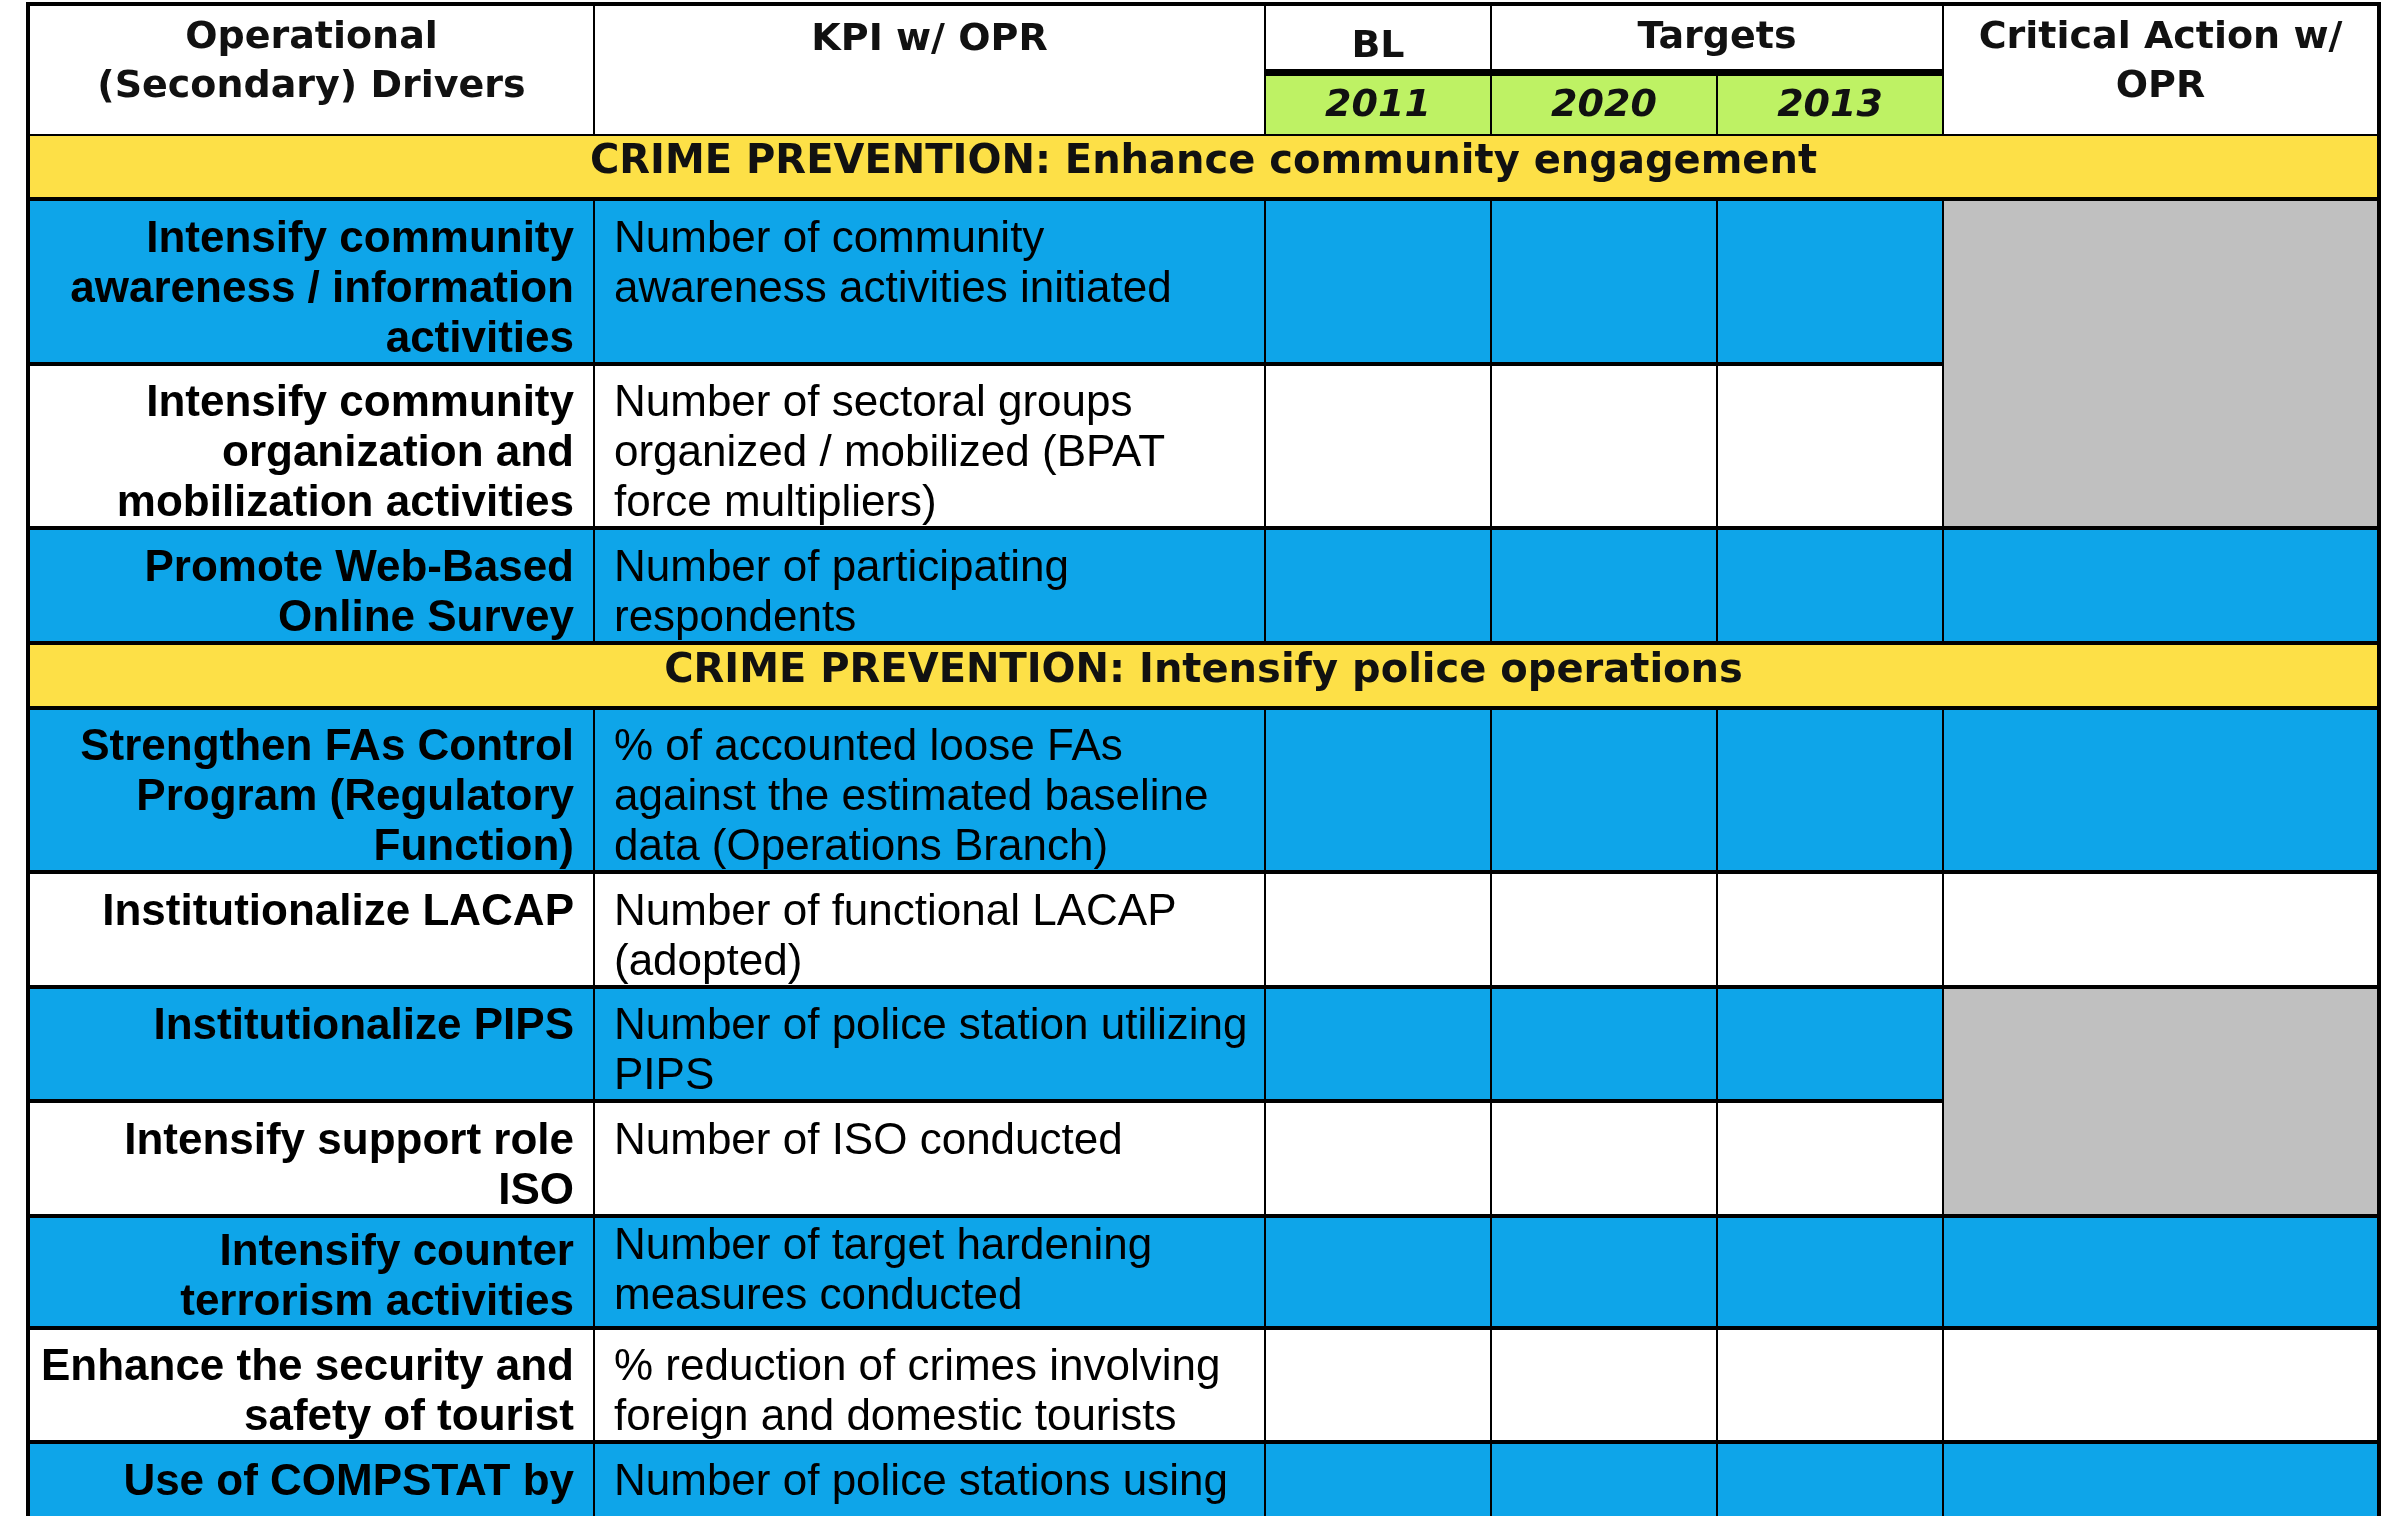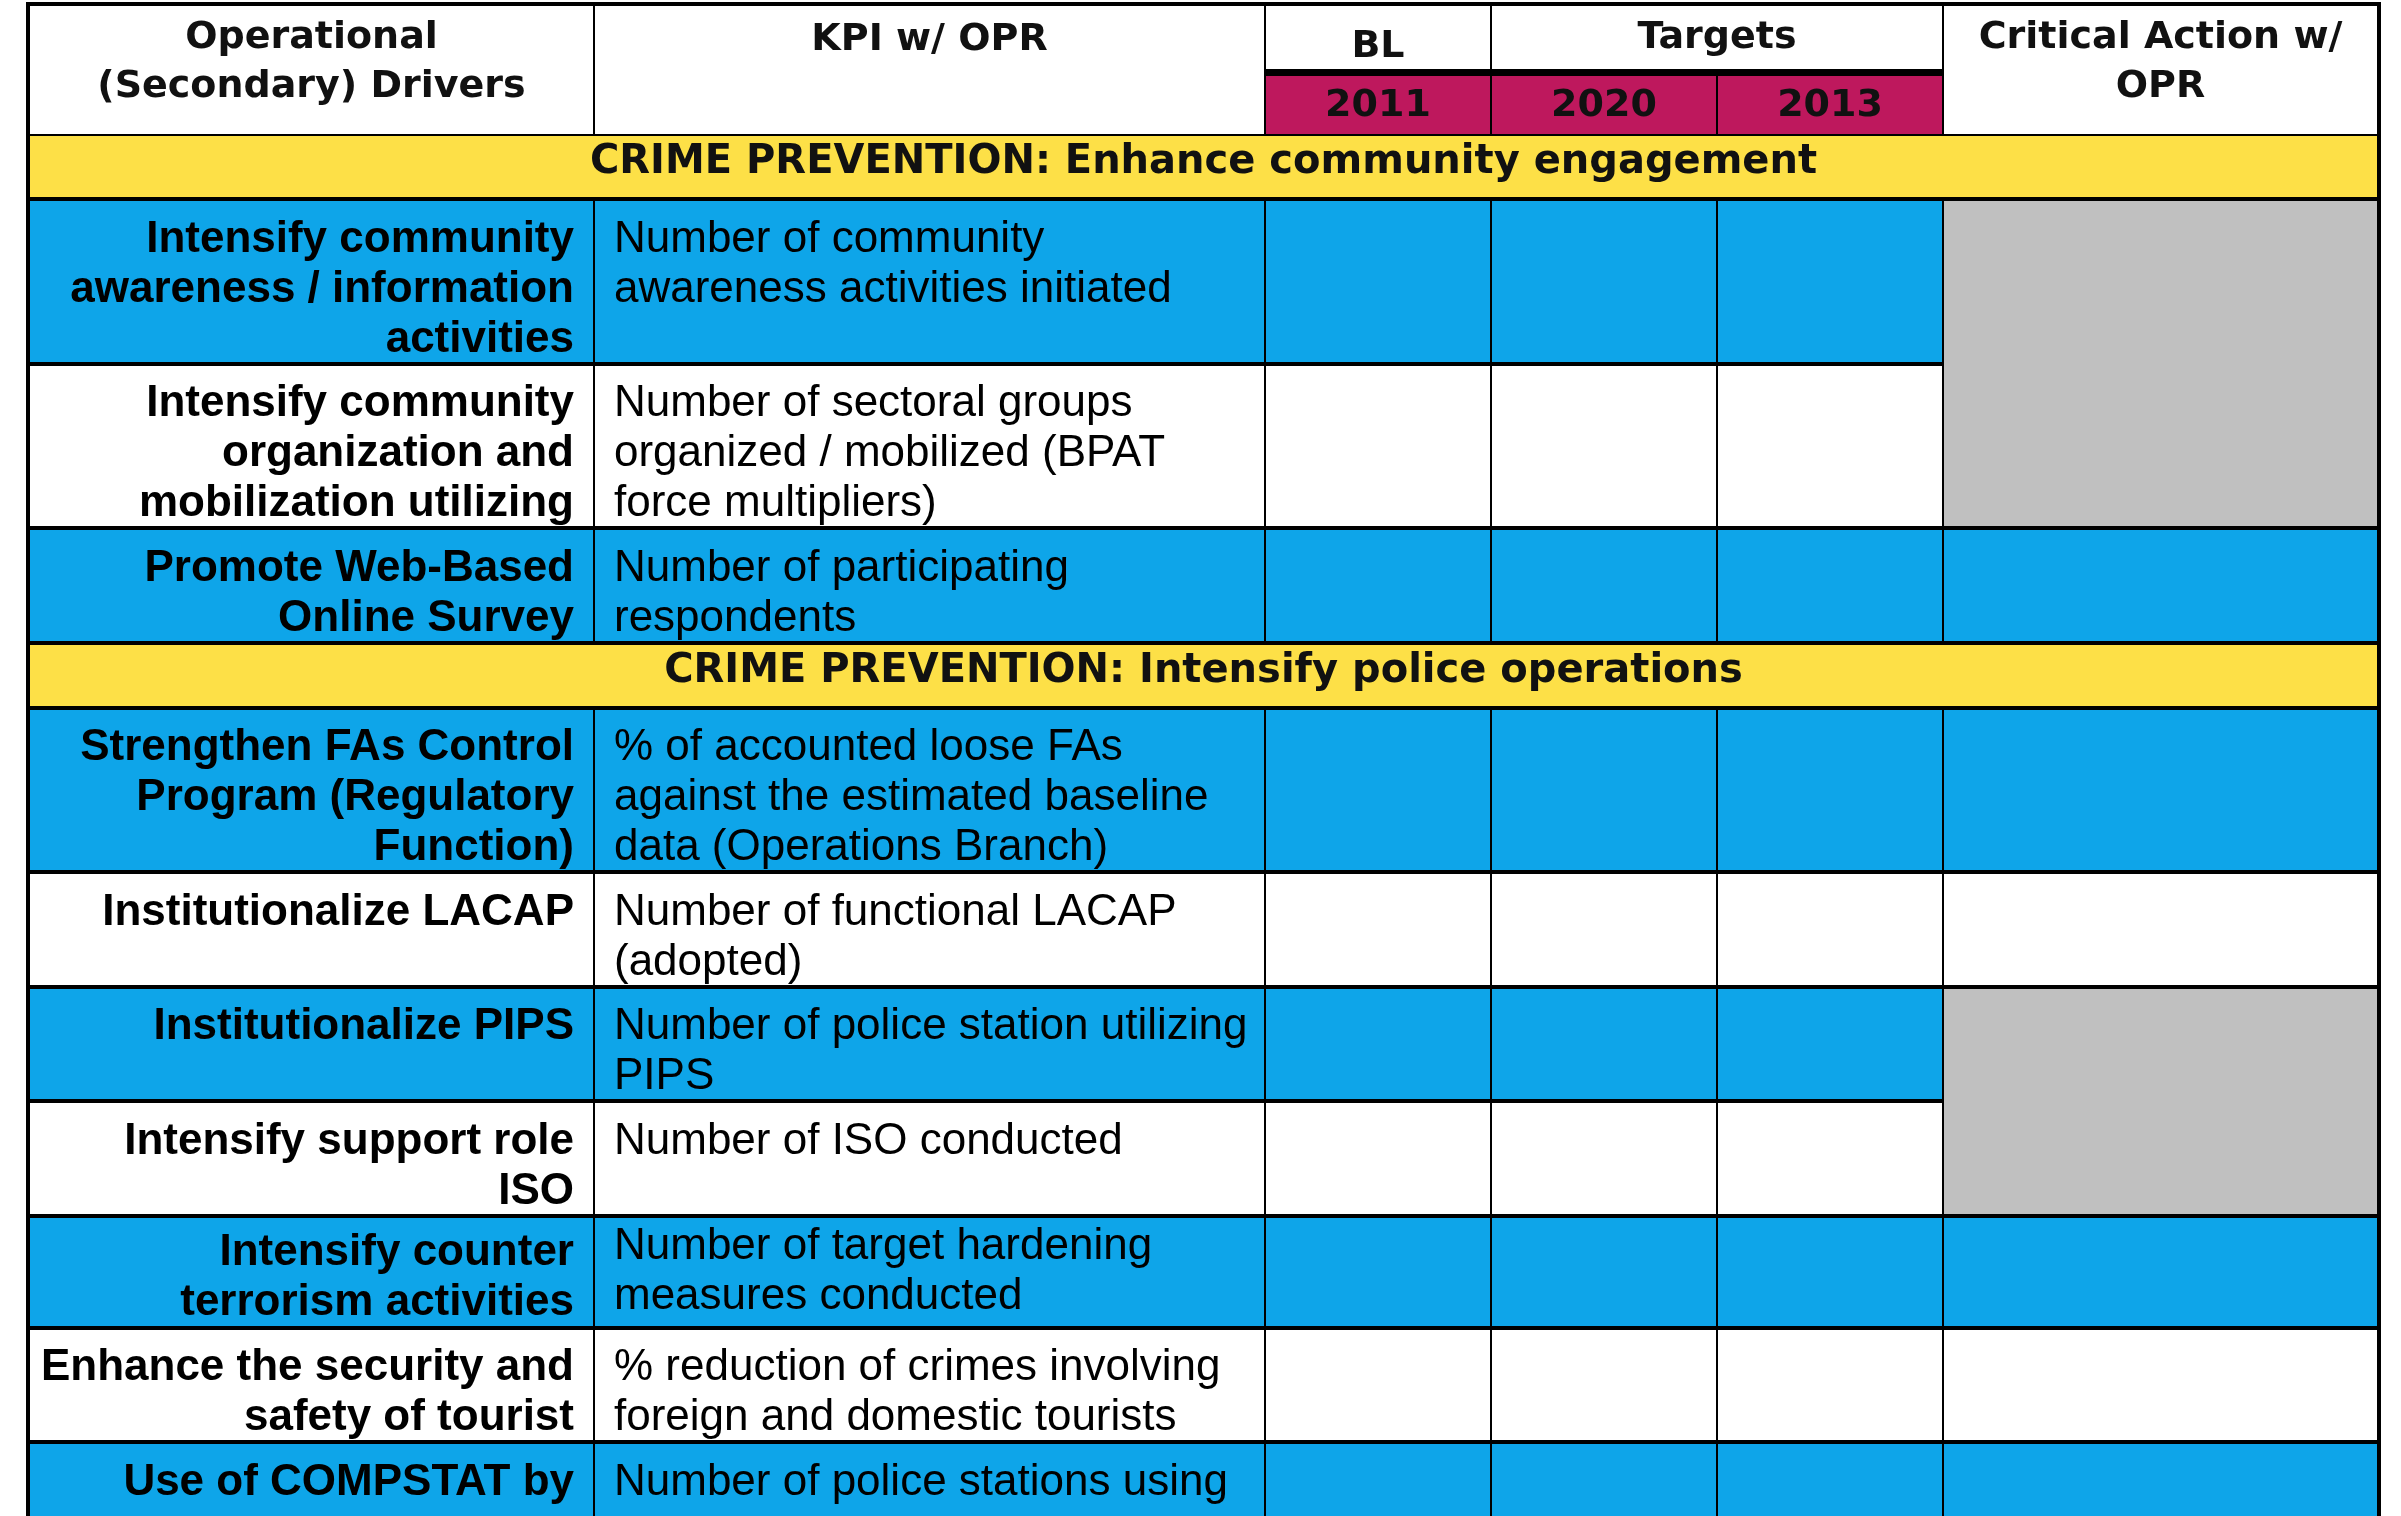--- a/index.html
+++ b/index.html
@@ -8,21 +8,21 @@
     position: absolute; left: 26px; top: 1.7px;
     width: 2350px; border-collapse: collapse; table-layout: fixed;
     border: 4.4px solid #000;
   }
   table.grid td, table.grid th { border: 2.6px solid #000; padding: 0; vertical-align: top; }
   .hdr {
     font-family: "DejaVu Sans", sans-serif; font-weight: bold;
     font-size: 38px; line-height: 49px; text-align: center; color: #111;
   }
   .hdr-cell { background: #ffffff; }
-  .year-cell { background: #be185d; border-top: 7.9px solid #000 !important; }
+  .year-cell { background: #bef264; border-top: 7.9px solid #000 !important; font-style: italic; }
   .year-cell .hdr { line-height: 54px; }
   .section td {
     background: #fde047; border-top: 4.4px solid #000; border-bottom: 4.4px solid #000;
     font-family: "DejaVu Sans", sans-serif; font-weight: bold; font-size: 40px;
     text-align: center; vertical-align: middle; color: #111; height: 61px;
   }
   tr.row td { border-top: 4.4px solid #000; border-bottom: 4.4px solid #000; }
   tr.gray td { background: #0ea5e9; }
   tr.white td { background: #ffffff; }
   td.merged-gray { background: #c0c0c0 !important; }
@@ -87,21 +87,21 @@
     <td>
           <div class="kpi">Number of community awareness activities initiated</div>
         </td>
     <td></td>
     <td></td>
     <td></td>
     <td class="merged-gray" rowspan="2"></td>
   </tr>
   <tr class="row white" style="height:162px">
     <td>
-          <div class="driver">Intensify community organization and mobilization utilizing</div>
+          <div class="driver">Intensify community organization and mobilization activities</div>
         </td>
     <td>
           <div class="kpi">Number of sectoral groups organized / mobilized (BPAT force multipliers)</div>
         </td>
     <td></td>
     <td></td>
     <td></td>
   </tr>
   <tr class="row gray" style="height:110px">
     <td>

